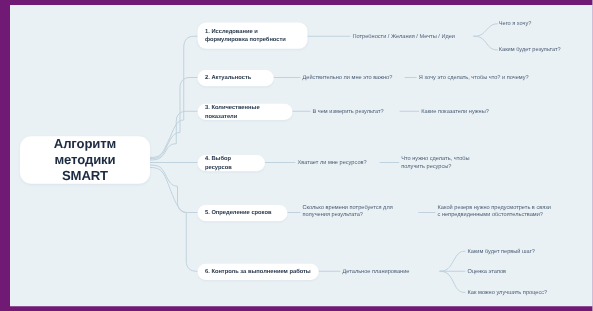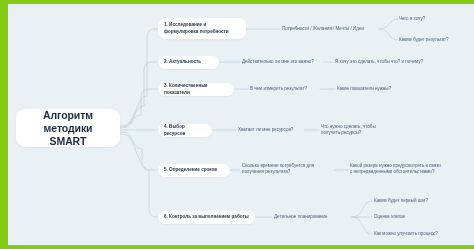--- a/index.html
+++ b/index.html
@@ -11,21 +11,21 @@
     width: 474px;
     height: 249px;
     overflow: hidden;
     font-family: "Liberation Sans", sans-serif;
   }
   #canvas {
     position: absolute;
     left: 0; top: 0;
     width: 474px;
     height: 249px;
-    background: #84cc16;
+    background: #701a75;
   }
   #board {
     position: absolute;
     left: 8px;
     top: 4px;
     width: 466px;
     height: 241px;
     background: #eaf1f5;
     overflow: hidden;
   }

